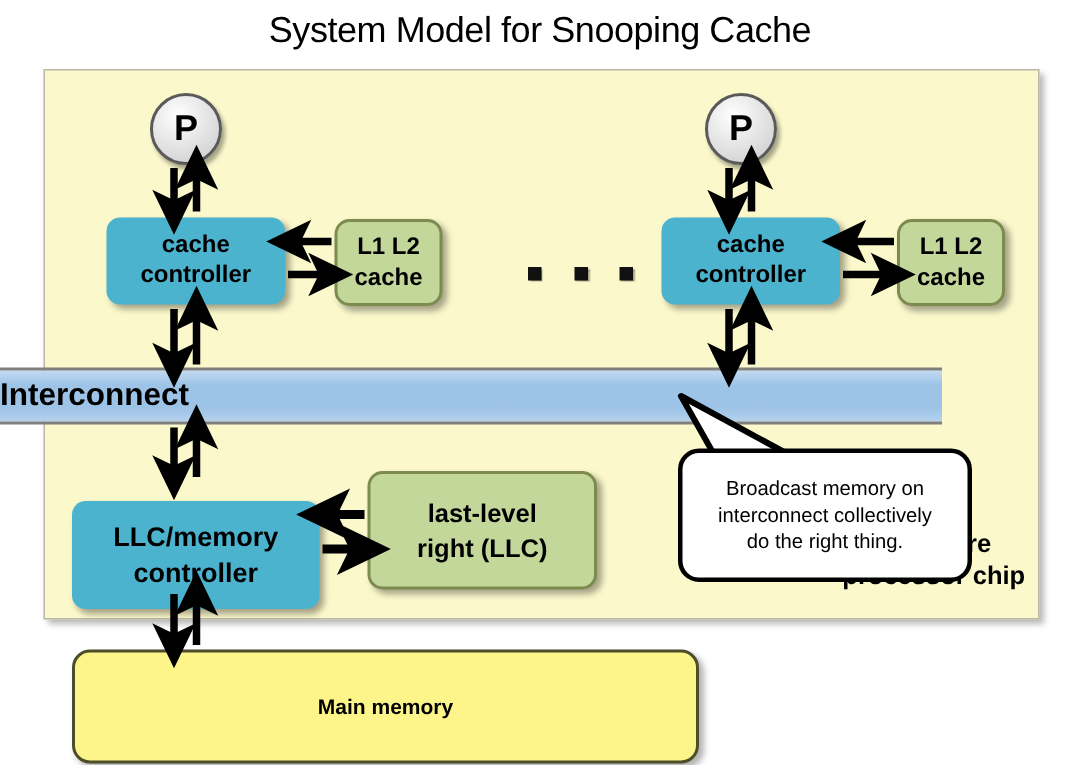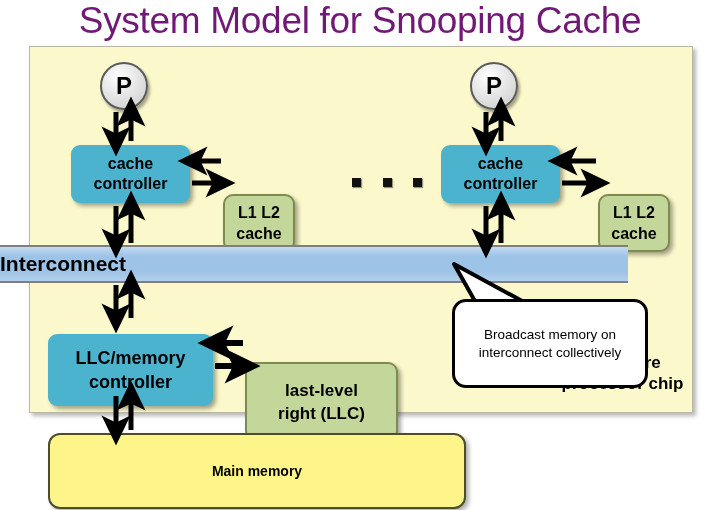--- a/index.html
+++ b/index.html
@@ -17,23 +17,23 @@
 
   
   #title {
     position: absolute;
     left: 0;
     top: 0;
     width: 720px;
     height: 44px;
     line-height: 42px;
     text-align: center;
-    font-size: 37px;
+    font-size: 24px;
     font-weight: 400;
-    color: #701a75;
+    color: #000000;
     letter-spacing: -0.3px;
     white-space: nowrap;
   }
 
   
   #chip {
     position: absolute;
     left: 29px;
     top: 46px;
     width: 664px;
@@ -105,21 +105,20 @@
     box-shadow: 3px 3px 4px rgba(0,0,0,0.35);
     box-sizing: border-box;
     display: flex;
     align-items: center;
     justify-content: center;
     text-align: center;
     font-size: 16px;
     font-weight: bold;
     color: #000000;
     line-height: 21px;
-    margin-top: 48px;
   }
   #l1l2-0 { left: 223px; top: 146px; width: 72px; height: 58px; }
   #l1l2-1 { left: 598px; top: 146px; width: 72px; height: 58px; }
   #llc-cache { left: 245px; top: 314px; width: 153px; height: 79px;
                font-size: 17px; line-height: 23px; }
 
   
   #ellipsis {
     position: absolute;
     left: 352px;
@@ -318,18 +317,19 @@
 </div>
 
 <svg id="callout-tail" viewBox="0 0 120 60" xmlns="http://www.w3.org/2000/svg">
   <path d="M4,6 L96,56 L30,52 Z" fill="#ffffff" stroke="#000000" stroke-width="4" stroke-linejoin="round"></path>
 </svg>
 
 <div id="callout">
   <div>
     <div>Broadcast memory on</div>
     <div>interconnect collectively</div>
+    <div>do the right thing.</div>
   </div>
 </div>
 
 <div id="main-memory">
   <span>Main memory</span>
 </div>
 
 </body></html>

